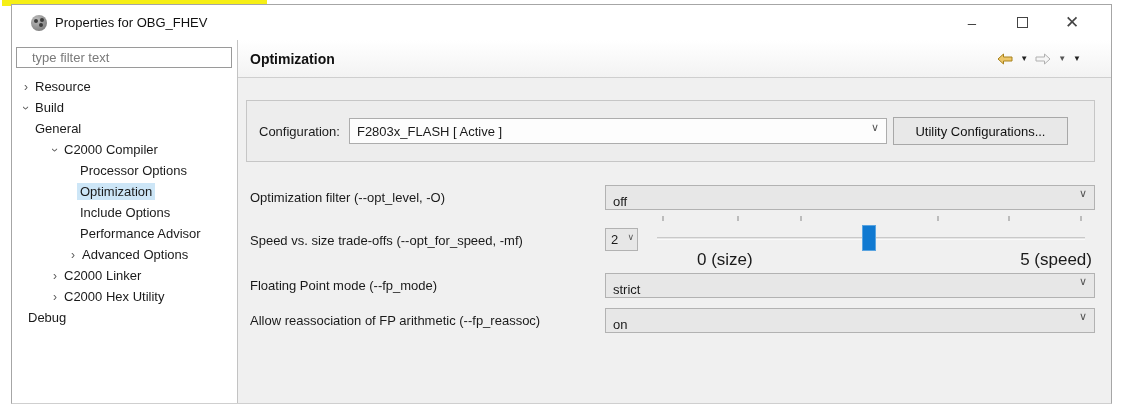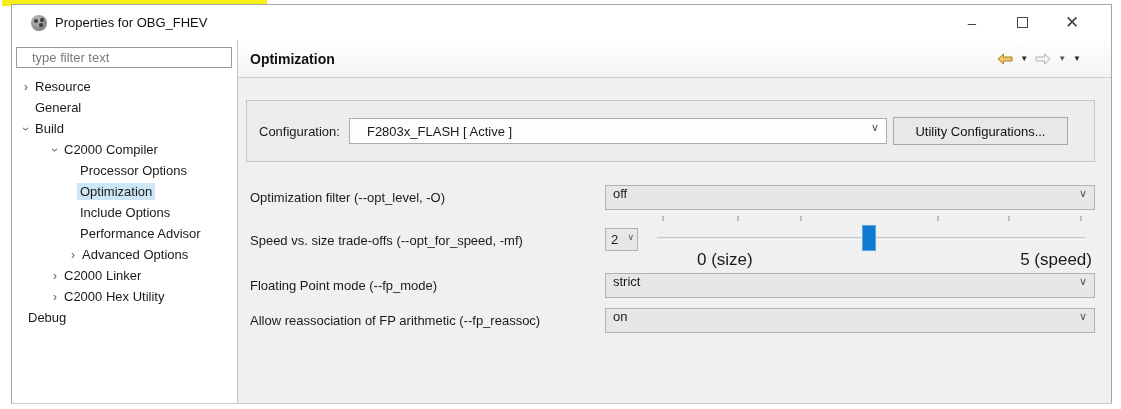--- a/index.html
+++ b/index.html
@@ -59,31 +59,31 @@
 
   .body-area { position:absolute; left:0; top:38px; right:0; bottom:0; background:#f0f0f0; }
 
   
   .config-box { position:absolute; left:8px; top:22px; width:849px; height:62px;
                 background:#ededed; border:1px solid #c6c6c6; }
   .config-inner { position:absolute; inset:0; display:flex; align-items:center; font-size:13px; }
   .config-label { margin-left:12px; }
   .combo { position:relative; background:#fdfdfd; border:1px solid #adadad; height:26px;
            display:flex; align-items:center; font-size:13px; }
-  .combo .val { padding-left:17px; }
+  .combo .val { padding-left:7px; }
   .combo .carat { position:absolute; right:7px; color:#555; font-size:11px; top:2px; }
   .config-combo { margin-left:9px; width:538px; }
   .manage-btn { margin-left:6px; width:175px; height:28px; background:#e8e8e8; border:1px solid #a8a8a8;
                 font-size:13px; display:flex; align-items:center; justify-content:center;
                 font-family:"Liberation Sans", sans-serif; color:#111; }
 
   
   .fld-label { position:absolute; left:12px; font-size:13px; white-space:nowrap; }
   .dd { position:absolute; left:367px; width:490px; height:25px; background:#e7e7e7;
-        border:1px solid #b2b2b2; font-size:13px; display:flex; align-items:flex-start; }
+        border:1px solid #b2b2b2; font-size:13px; display:flex; align-items:flex-end; }
   .dd .val { padding-left:7px; }
   .dd .carat { position:absolute; right:7px; color:#555; font-size:11px; top:1px; }
 
   .mini-dd { position:absolute; left:367px; top:150px; width:33px; height:23px; background:#e7e7e7;
              border:1px solid #b2b2b2; font-size:13px; display:flex; align-items:center; }
   .mini-dd .val { padding-left:5px; }
   .mini-dd .carat { position:absolute; right:3px; color:#555; font-size:9px; top:3px; }
 
   .slider-zone { position:absolute; left:419px; top:136px; width:430px; height:42px; }
   .slider-track { position:absolute; left:0; right:2px; top:23px; height:3px;
@@ -122,26 +122,26 @@
 
     <div class="mainrow">
 
       <div class="tree-panel">
         <input class="filter-input" placeholder="type filter text" style="">
         <div class="tree">
           <div class="tree-row ind0">
             <span class="chev">›</span>
             <span class="lbl">Resource</span>
           </div>
-          <div class="tree-row ind0t">
-            <span class="lbl">General</span>
-          </div>
           <div class="tree-row ind0">
             <span class="chev expanded">›</span>
             <span class="lbl">Build</span>
+          </div>
+          <div class="tree-row ind0t">
+            <span class="lbl">General</span>
           </div>
           <div class="tree-row ind1">
             <span class="chev expanded">›</span>
             <span class="lbl">C2000 Compiler</span>
           </div>
           <div class="tree-row ind2">
             <span class="lbl">Processor Options</span>
           </div>
           <div class="tree-row ind2 selected">
             <span class="lbl">Optimization</span>

